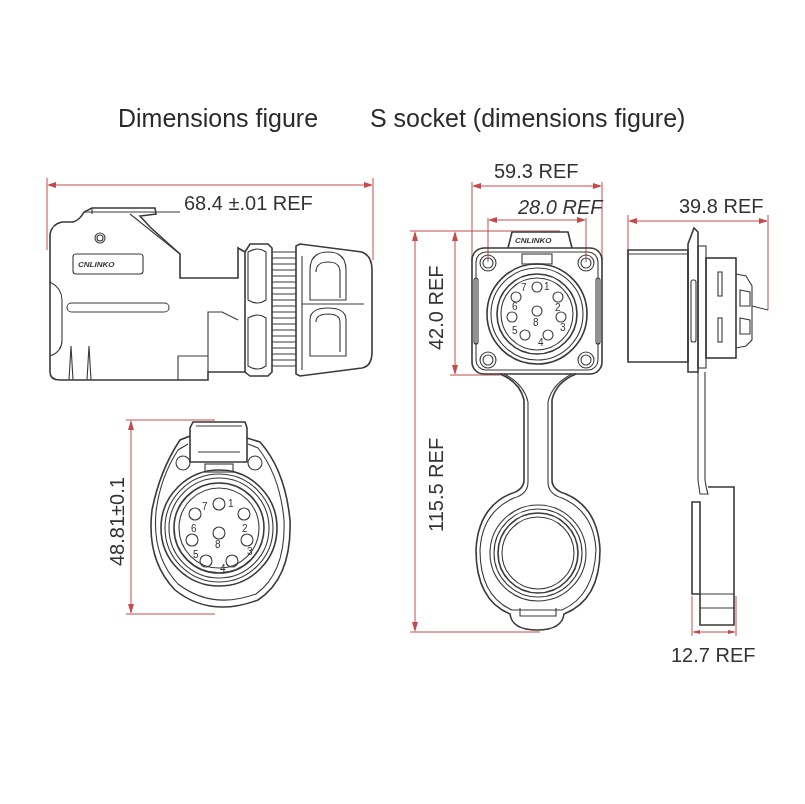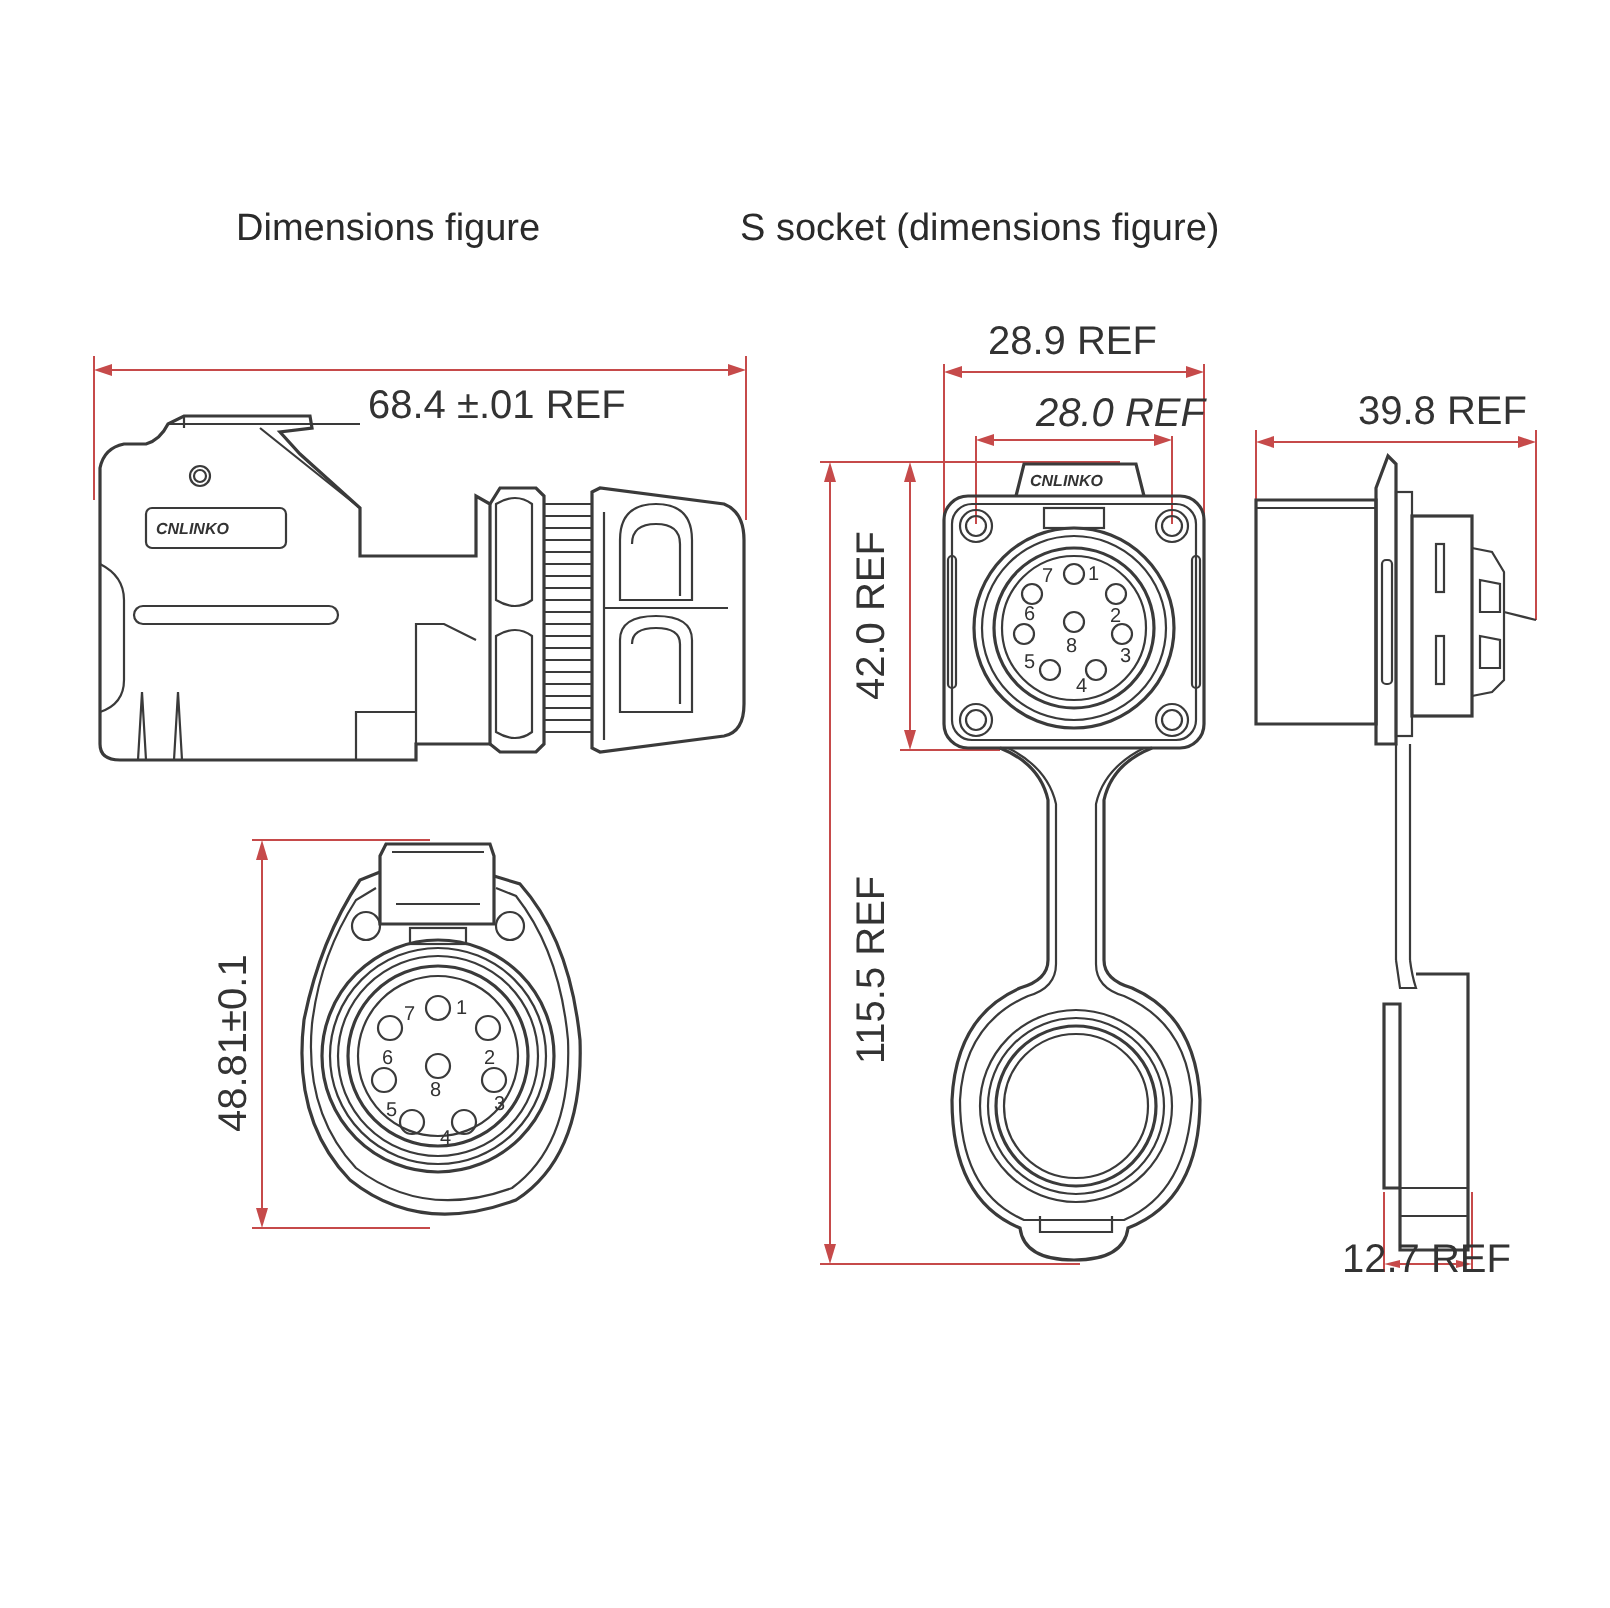--- a/index.html
+++ b/index.html
@@ -1,17 +1,17 @@
 <!DOCTYPE html>
 <html><head>
 <meta charset="utf-8">
 <style>
   html, body { margin: 0; padding: 0; background: #ffffff; }
   body { width: 805px; height: 804px; position: relative; overflow: hidden; font-family: "Liberation Sans", sans-serif; }
-  .title { position: absolute; font-size: 19px; color: #2a2a2a; white-space: nowrap; }
+  .title { position: absolute; font-size: 25px; color: #2a2a2a; white-space: nowrap; }
   .dimlabel { position: absolute; font-size: 20px; color: #333; white-space: nowrap; }
   .vert { transform-origin: left top; transform: rotate(-90deg); }
   svg.draw { position: absolute; left: 0; top: 0; }
   .ln { stroke: #3a3a3a; stroke-width: 1.1; fill: none; }
   .ln2 { stroke: #3a3a3a; stroke-width: 1.6; fill: none; }
   .dim { stroke: #c64a4a; stroke-width: 1; fill: none; }
   .arrow { fill: #c64a4a; }
   .pinnum { font-family: "Liberation Sans", sans-serif; font-size: 10px; fill: #333; }
   .logo-text { font-family: "Liberation Sans", sans-serif; font-size: 8px; font-weight: bold; fill: #333; font-style: italic; }
 </style>
@@ -225,18 +225,18 @@
     <line class="dim" x1="692" y1="596" x2="692" y2="636"></line>
     <line class="dim" x1="736" y1="596" x2="736" y2="636"></line>
     <line class="dim" x1="694" y1="632" x2="734" y2="632"></line>
     <polygon class="arrow" points="692,632 700,630 700,634"></polygon>
     <polygon class="arrow" points="736,632 728,630 728,634"></polygon>
   </g>
 </svg>
 
 <div class="dimlabel" style="left:184px; top:192px;">68.4 ±.01 REF</div>
 <div class="dimlabel vert" style="left:106px; top:566px;">48.81±0.1</div>
-<div class="dimlabel" style="left:494px; top:160px;">28.9 REF</div>
+<div class="dimlabel" style="left:494px; top:160px;">59.3 REF</div>
 <div class="dimlabel" style="left:518px; top:196px;font-style:italic;">28.0 REF</div>
 <div class="dimlabel vert" style="left:425px; top:350px;">42.0 REF</div>
 <div class="dimlabel vert" style="left:425px; top:532px;">115.5 REF</div>
 <div class="dimlabel" style="left:679px; top:195px;">39.8 REF</div>
-<div class="dimlabel" style="left:671px; top:619px;">12.7 REF</div>
+<div class="dimlabel" style="left:671px; top:644px;">12.7 REF</div>
 
 </body></html>

